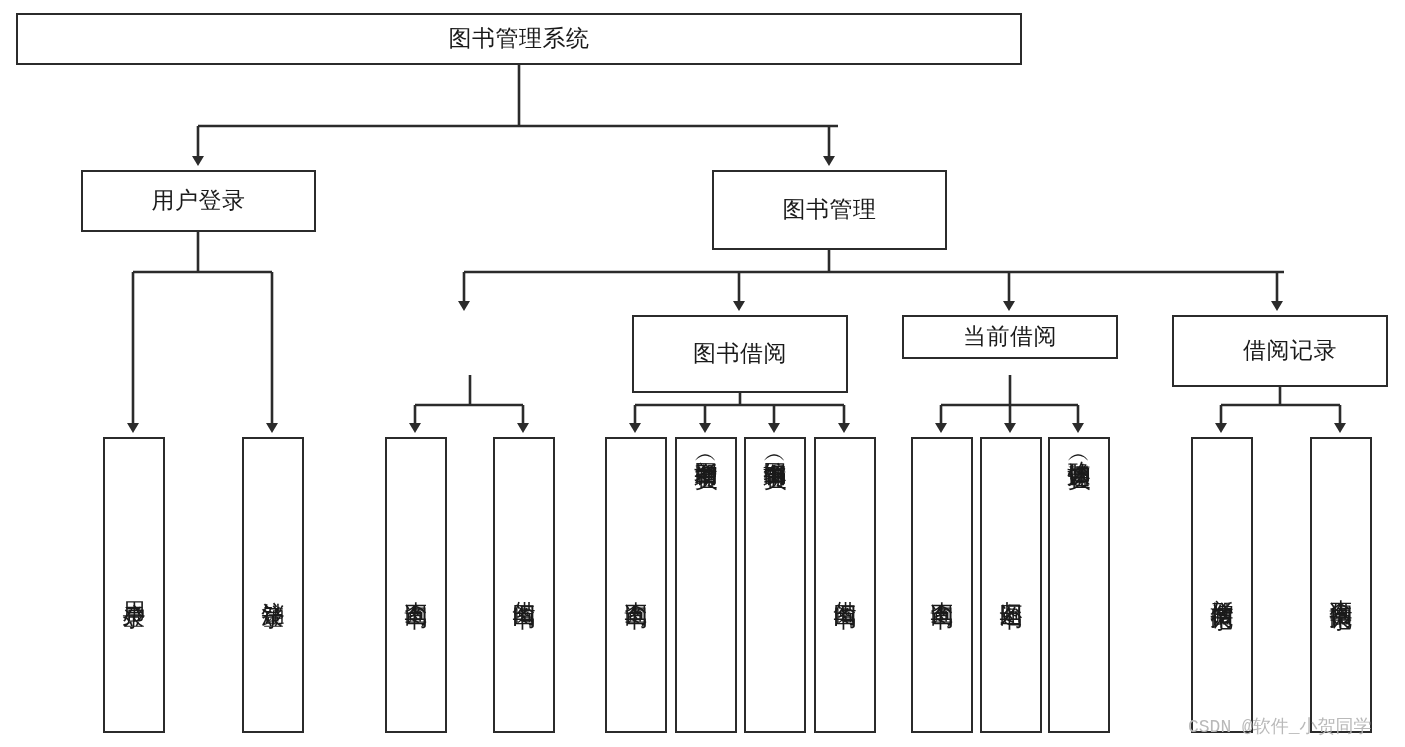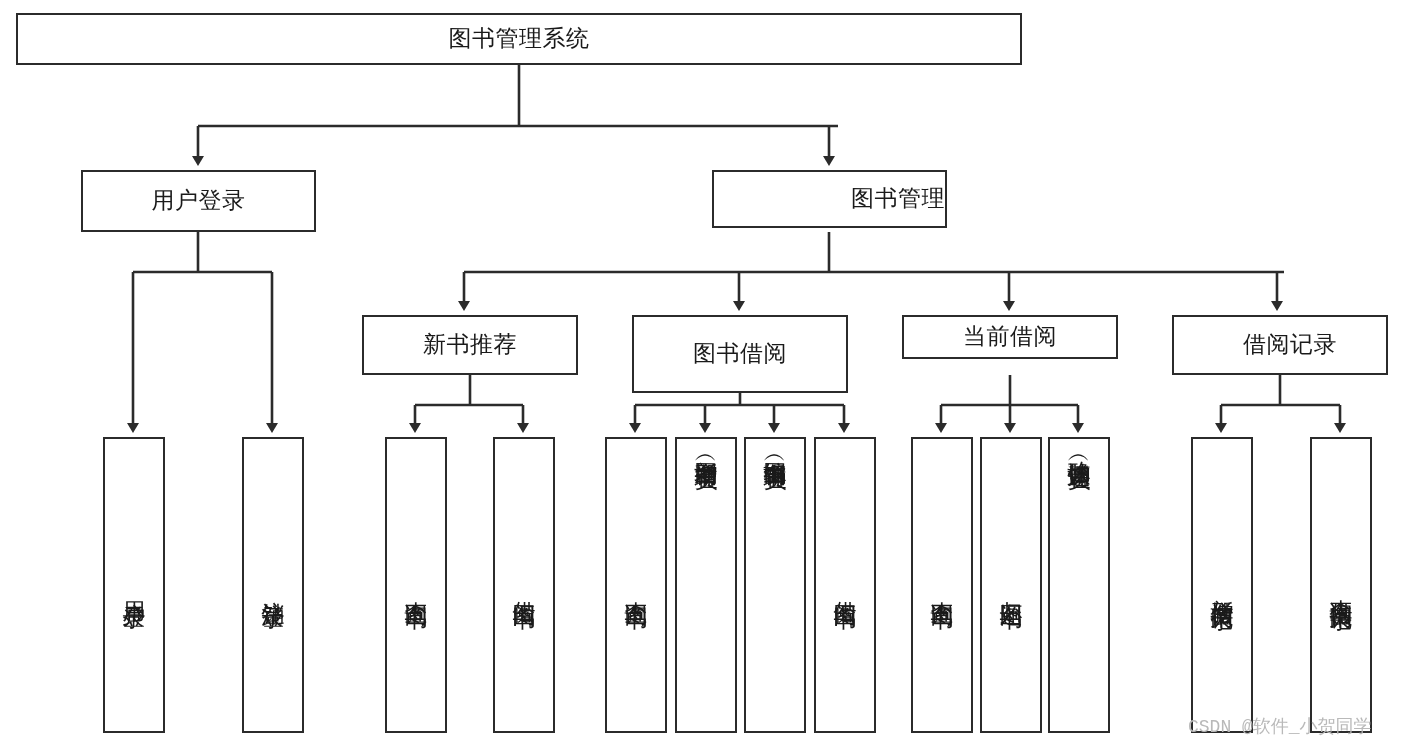--- a/index.html
+++ b/index.html
@@ -134,34 +134,31 @@
     </g>
   </svg>
 
   <div class="node horizontal" style="left:16px; top:13px; width:1006px; height:52px;">
     <span class="node-label">图书管理系统</span>
   </div>
 
   <div class="node horizontal" style="left:81px; top:170px; width:235px; height:62px;">
     <span class="node-label">用户登录</span>
   </div>
-  <div class="node horizontal" style="left:712px; top:170px; width:235px; height:58px;justify-content:flex-end;">
+  <div class="node horizontal" style="left:712px; top:170px; width:235px; height:80px;">
     <span class="node-label">图书管理</span>
   </div>
 
-  <div class="node horizontal" style="left:362px; top:315px; width:216px; height:60px;">
-    <span class="node-label">新书推荐</span>
-  </div>
   <div class="node horizontal" style="left:632px; top:315px; width:216px; height:78px;">
     <span class="node-label">图书借阅</span>
   </div>
   <div class="node horizontal" style="left:902px; top:315px; width:216px; height:44px;">
     <span class="node-label">当前借阅</span>
   </div>
-  <div class="node horizontal" style="left:1172px; top:315px; width:216px; height:60px;padding-left:20px;">
+  <div class="node horizontal" style="left:1172px; top:315px; width:216px; height:72px;padding-left:20px;">
     <span class="node-label">借阅记录</span>
   </div>
 
   <div class="node vertical" style="left:103px; top:437px; width:62px; height:296px; align-items:center;">
     <span class="node-label">用户登录</span>
   </div>
   <div class="node vertical" style="left:242px; top:437px; width:62px; height:296px; align-items:center;">
     <span class="node-label">注销登录</span>
   </div>
 

